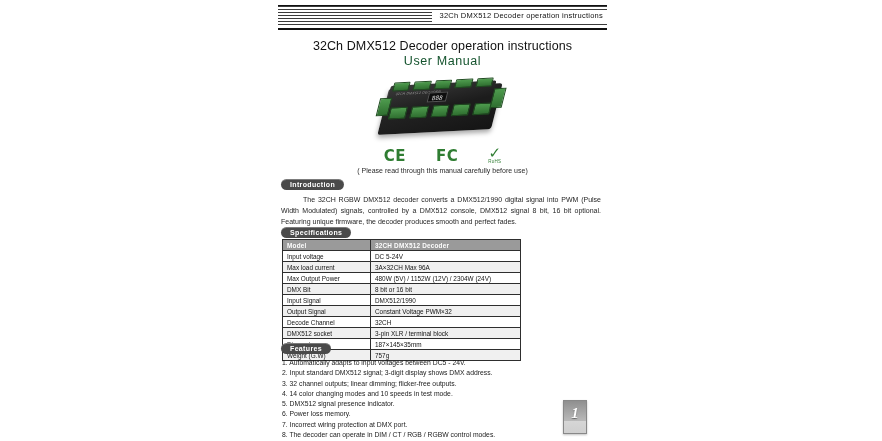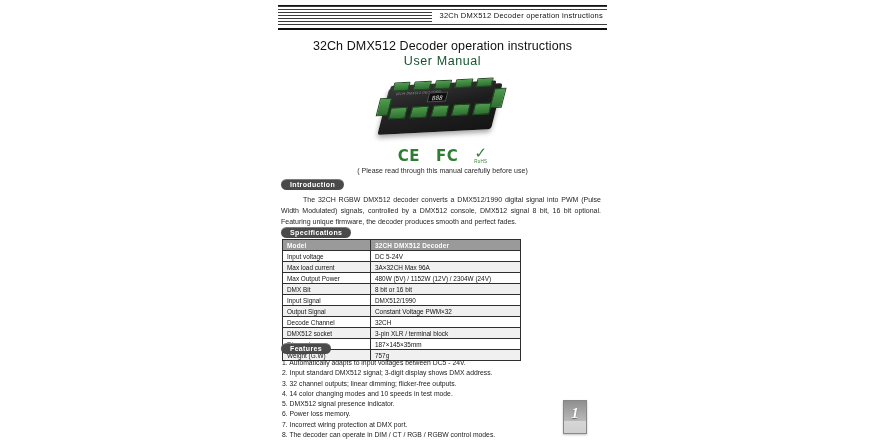--- a/index.html
+++ b/index.html
@@ -215,21 +215,21 @@
 
   
   #cert-row {
     position: absolute;
     left: 0;
     top: 146px;
     width: 335px;
     display: flex;
     justify-content: center;
     align-items: flex-end;
-    gap: 16px;
+    gap: 30px;
   }
   .cert-ce, .cert-fcc {
     font-size: 15px;
     font-weight: bold;
     color: #2f7d32;
     line-height: 17px;
     letter-spacing: 0.5px;
     font-family: "DejaVu Sans", sans-serif;
   }
   .cert-rohs {

